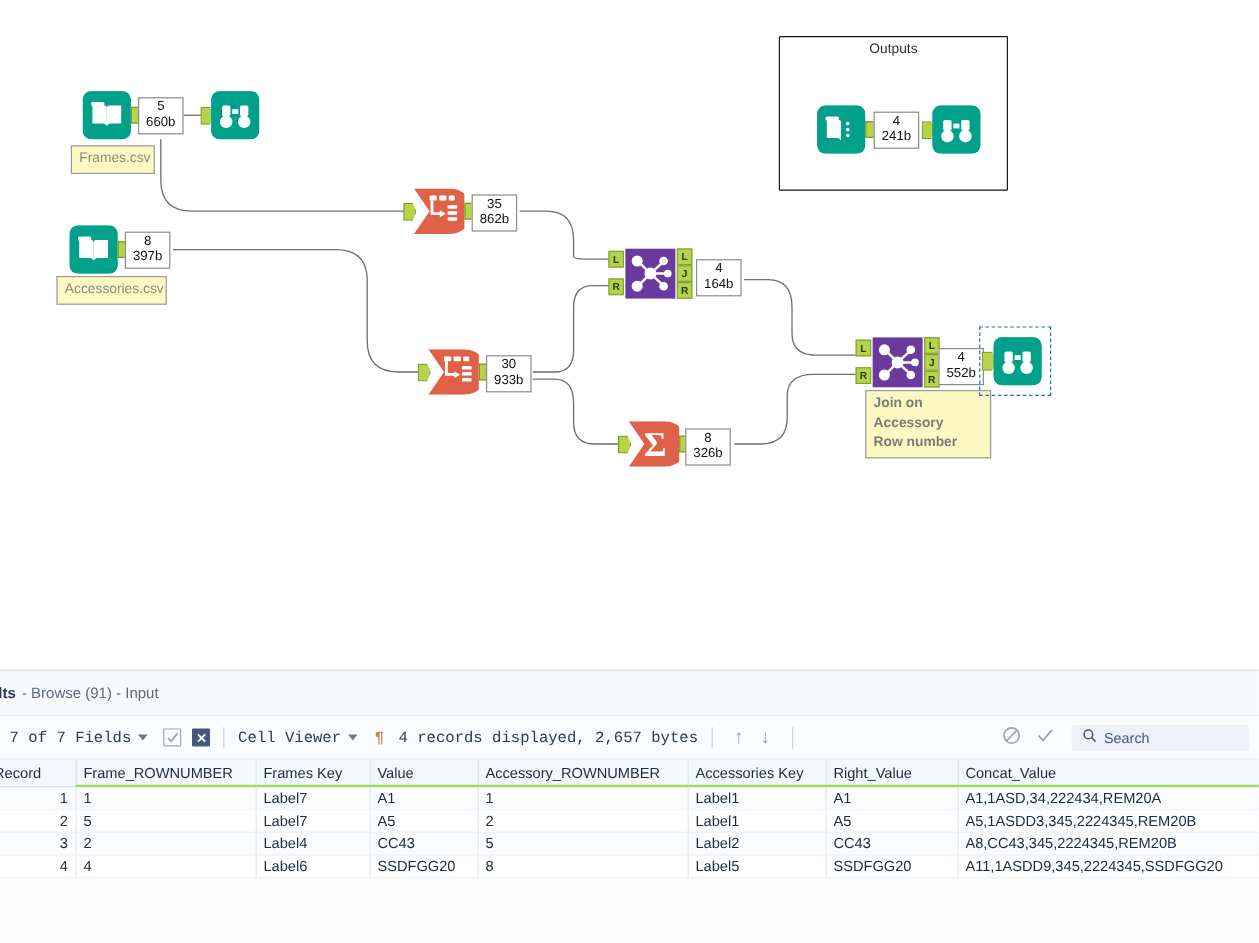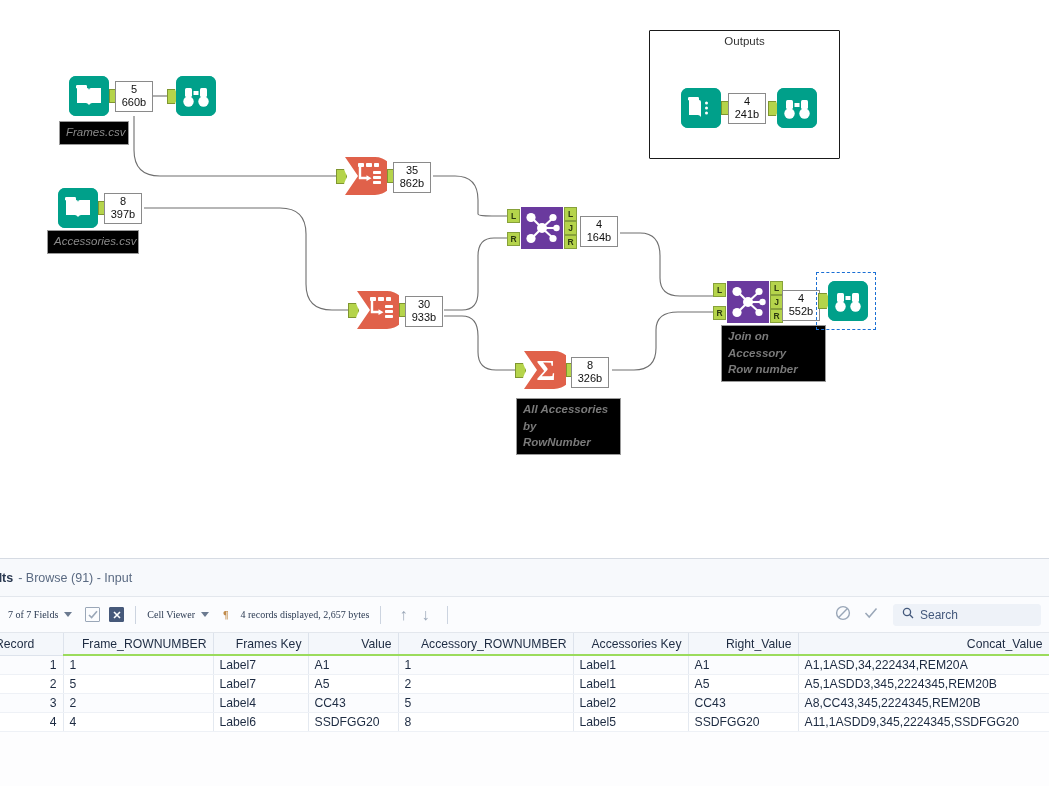--- a/index.html
+++ b/index.html
@@ -92,30 +92,29 @@
     font-family: "Liberation Sans", sans-serif;
     white-space: nowrap;
     min-width: 38px;
   }
   .badge .b1 { display:block; }
   .badge .b2 { display:block; }
 
   
   .note {
     position: absolute;
-    background: #000000;
+    background: #fef9c3;
     border: 1px solid #9a9a9a;
     color: #7a7a7a;
     font-size: 11.5px;
     font-weight: bold;
     line-height: 1.45;
     padding: 2px 5px 3px 6px;
     font-family: "Liberation Sans", sans-serif;
     white-space: pre-line;
-    font-style: italic;
   }
   .note.thin { font-weight: normal; color:#8a8a8a; }
 
   
   .selbox {
     position: absolute;
     border: 1.5px dashed #1a6fd4;
     background: transparent;
   }
 
@@ -145,21 +144,21 @@
 
   .res-toolbar {
     height: 36px;
     border-bottom: 1px solid #e3e7ed;
     background: #fbfcfe;
     display: flex; align-items: center;
     font-size: 12px; color: #2b3a52;
     padding-left: 4px;
   }
   .tb-item { display: flex; align-items: center; color:#2b3a52; }
-  .tb-text { font-size: 10px; color:#2b3a52; font-family:Liberation Serif, serif; }
+  .tb-text { font-size: 13px; color:#2b3a52; font-family:Liberation Mono, monospace; }
   .caret {
     width: 0; height: 0; margin-left: 6px;
     border-left: 4px solid transparent;
     border-right: 4px solid transparent;
     border-top: 5px solid #6b7a90;
   }
   .tb-sep { width:1px; height:18px; background:#ccd4e0; margin: 0 11px; }
   .sqicon {
     width: 15px; height: 15px; border: 1.4px solid #9aa7b8;
     display:inline-block; position:relative; border-radius:1px;
@@ -174,21 +173,21 @@
   }
   .search-ph { font-size:12px; color:#44597c; margin-left:6px; font-family:"Liberation Sans", sans-serif; }
 
   
   .grid { width: 1049px; font-size: 12.2px; color: #1d2b42; }
   .grid table { border-collapse: collapse; width: 1060px; margin-left: -11px; table-layout: fixed; }
   .grid th {
     background: #f4f7fb;
     border-right: 1px solid #dde3ec;
     border-bottom: 2.5px solid #9bdb5c;
-    text-align: right;
+    text-align: left;
     font-weight: normal;
     font-size: 12.2px;
     color: #1d2b42;
     padding: 4px 6px 3px 6px;
     height: 22px;
     font-family: "Liberation Sans", sans-serif;
   }
   .grid th.recordcol { border-bottom: 1px solid #dde3ec; text-align:left; }
   .grid td {
     border-right: 1px solid #e4e9f0;
@@ -424,22 +423,20 @@
           <path d="M0 0 H30 a12 12 0 0 1 0 38 H0 L13 19 Z" fill="#e0614a"></path>
           <text x="22" y="29" font-family="'Liberation Serif', serif" font-size="29" font-weight="bold" fill="#ffffff" text-anchor="middle">Σ</text>
         </svg>
       </div>
       <div class="port plain" style="left:42px; top:12px; width:8px; height:14px;"></div>
     </div>
     <div class="badge" style="left:571px; top:357px;">
       <span class="b1">8</span>
       <span class="b2">326b</span>
     </div>
-    <div class="note" style="left:516px; top:398px; width:105px;">All Accessories by
-RowNumber</div>
 
     <div class="tool" style="left:727px; top:281px;">
       <div class="port-label" style="left:-14px; top:2px;">L</div>
       <div class="port-label" style="left:-14px; top:25px;">R</div>
       <div class="ticon" style="width:42px;height:42px;border-radius:2px;">
         <svg width="42" height="42" viewBox="0 0 42 42">
           <rect x="0" y="0" width="42" height="42" fill="#6a3a9e"></rect>
           <g stroke="#ffffff" stroke-width="2.1">
             <line x1="21" y1="21" x2="11" y2="11"></line>
             <line x1="21" y1="21" x2="11" y2="31"></line>

